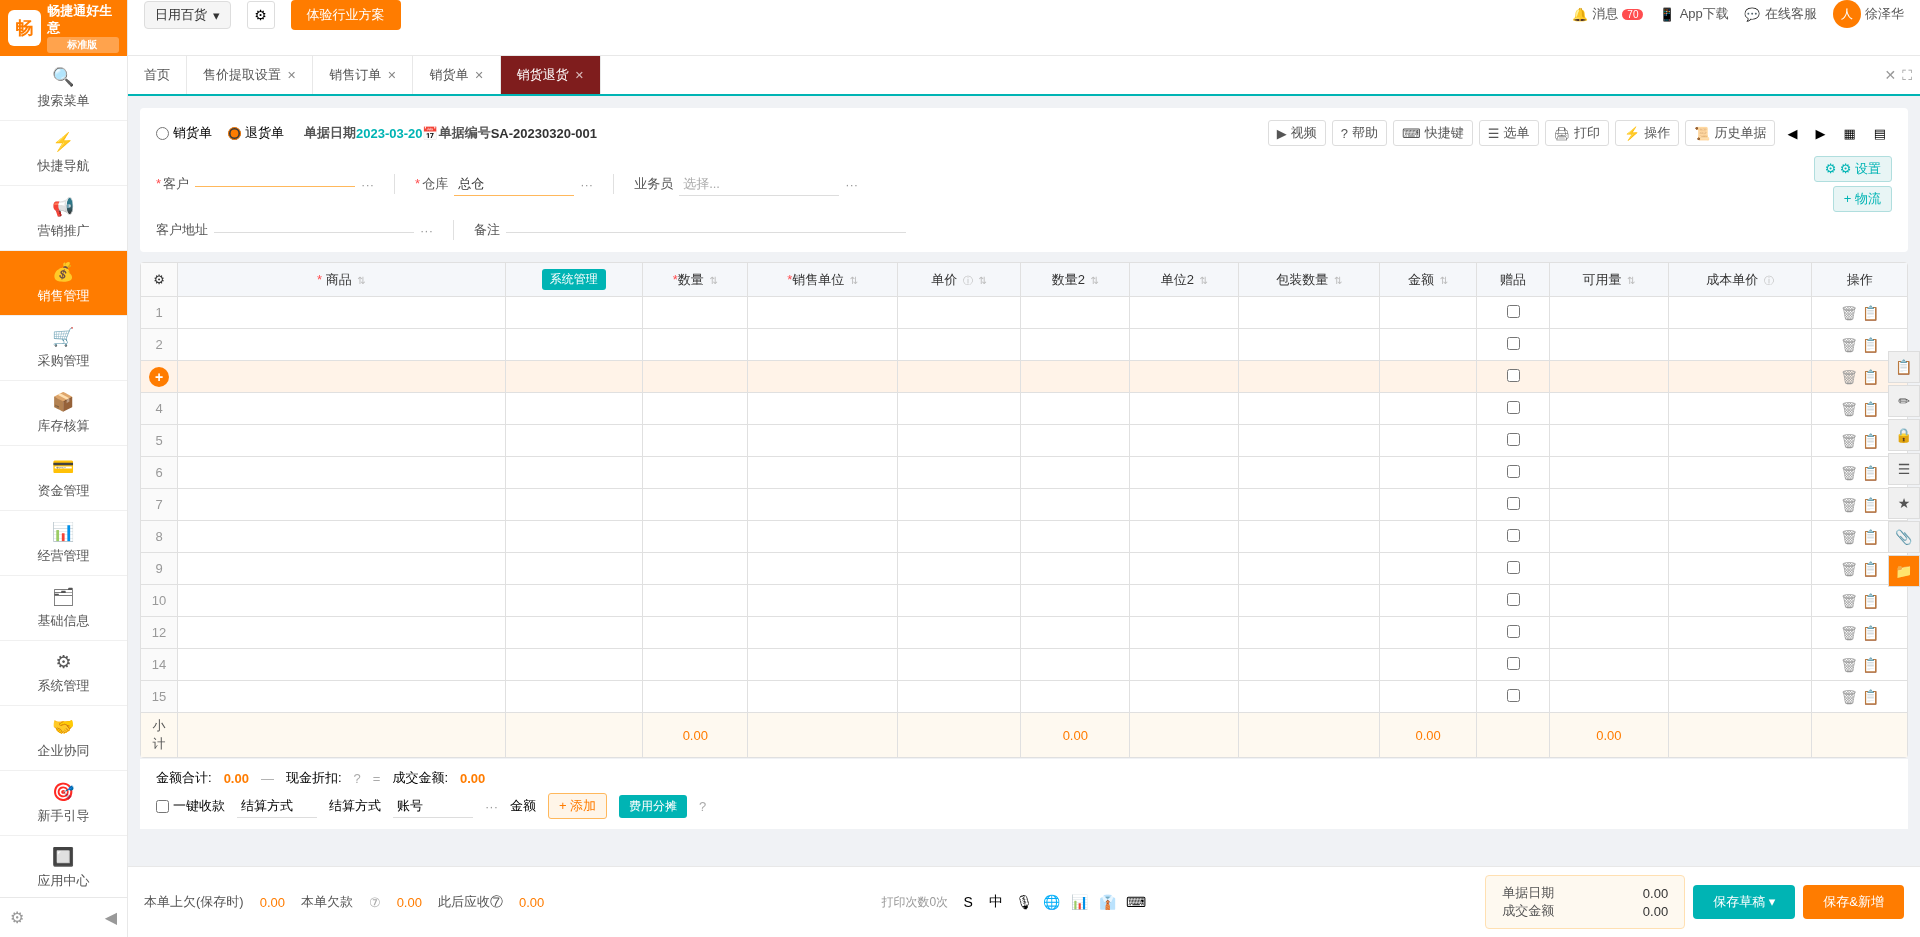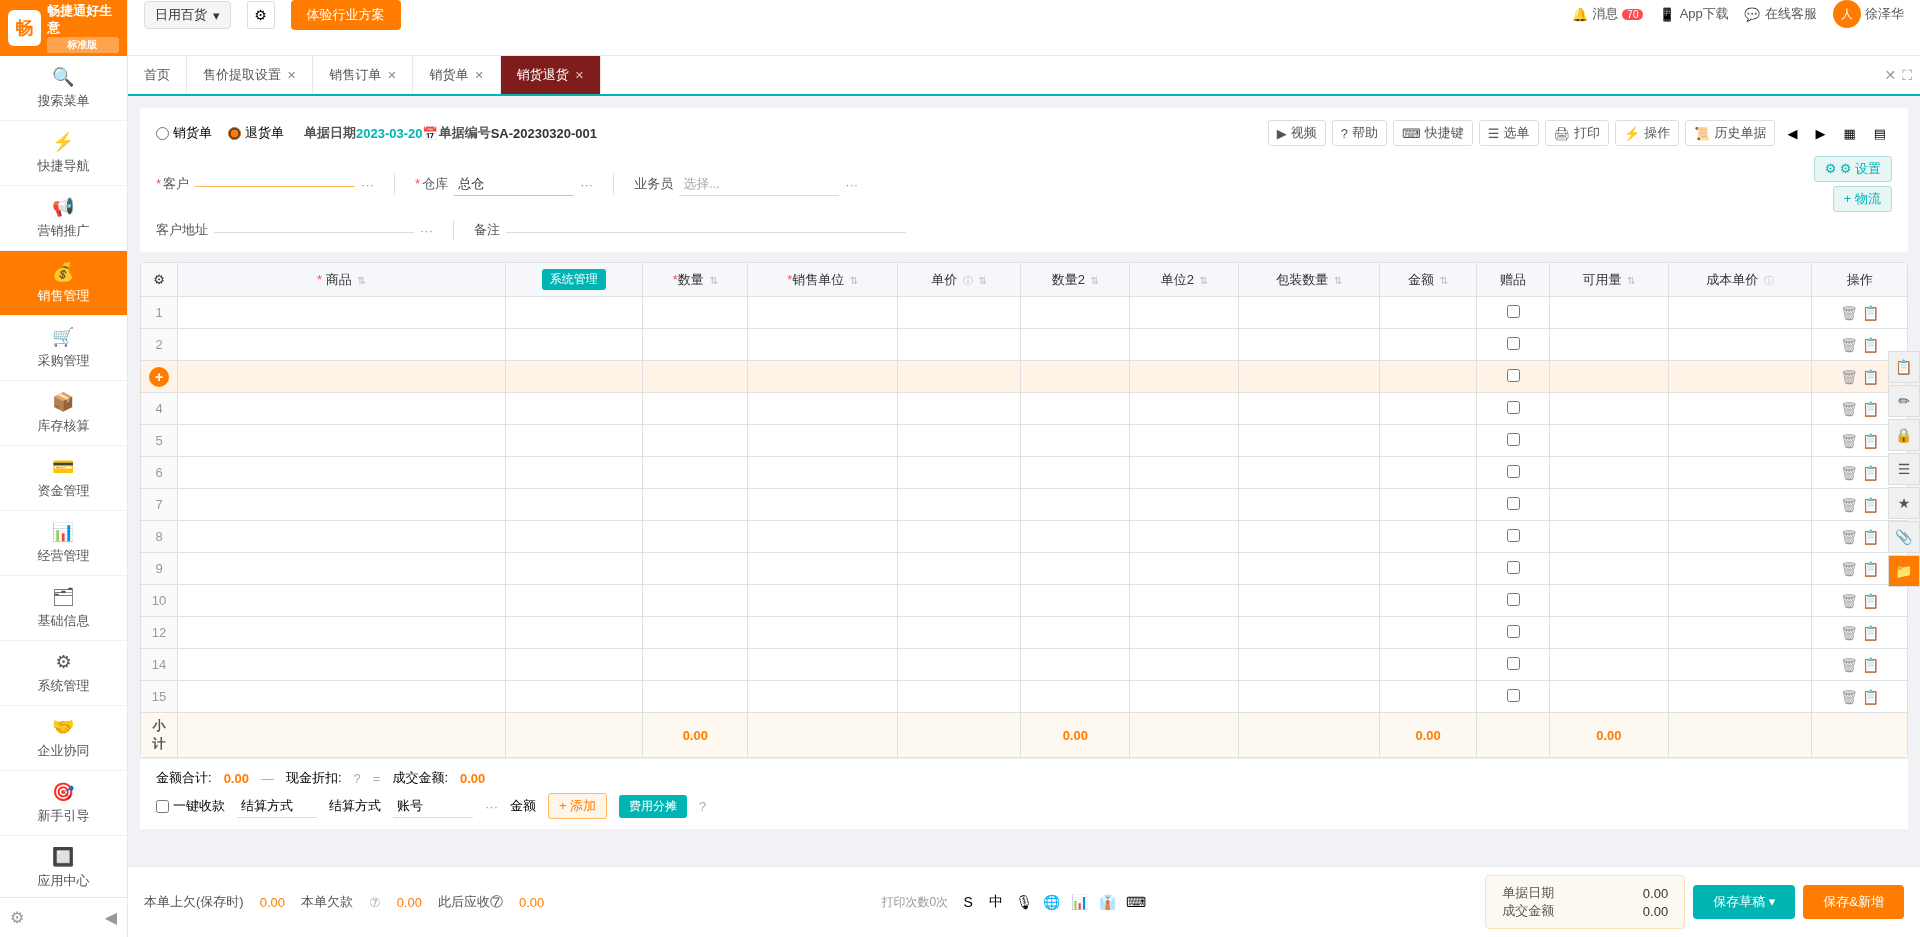--- a/index.html
+++ b/index.html
@@ -63,21 +63,21 @@
     .table-wrapper { overflow-x: auto; background: #fff; border-radius: 4px; }
     table { width: 100%; border-collapse: collapse; font-size: 12px; }
     thead tr th { background: #f5f7fa; border: 1px solid #e0e0e0; padding: 6px 8px; text-align: center; color: #333; font-weight: normal; white-space: nowrap; position: relative; }
     tbody tr td { border: 1px solid #e0e0e0; padding: 4px 8px; text-align: center; color: #333; height: 32px; }
     tbody tr td.row-num { background: #fafafa; color: #999; width: 30px; }
     tbody tr.active-row { background: #fff3e8; }
     tbody tr.active-row td { background: #fff3e8; }
     .barcode-btn { background: #00b4b4; color: white; border: none; border-radius: 3px; padding: 2px 8px; cursor: pointer; font-size: 12px; }
     .gear-col { width: 30px; background: #fafafa; }
     .checkbox-cell input[type=checkbox] { accent-color: #00b4b4; }
-    .total-row { background: #fef9f0; font-weight: bold; }
+    .total-row { background: #fef9f0; font-weight: normal; }
     .total-row td { background: #fef9f0; color: #ff7c00; }
     .bottom-row1 { display: flex; align-items: center; gap: 12px; margin-bottom: 6px; }
     .bottom-row2 { display: flex; align-items: center; gap: 12px; }
     .checkbox-small { display: flex; align-items: center; gap: 4px; font-size: 12px; }
     .field-small { border-bottom: 1px solid #ddd; min-width: 80px; padding: 2px 4px; font-size: 12px; }
     .add-btn-orange { background: #fff5e8; border: 1px solid #ffb85c; color: #ff7c00; padding: 3px 10px; border-radius: 3px; cursor: pointer; font-size: 12px; }
     .fee-btn { background: #00b4b4; color: white; border: none; border-radius: 3px; padding: 3px 10px; cursor: pointer; font-size: 12px; }
 
     
     .footer { background: #fff; border-top: 1px solid #e8e8e8; padding: 8px 16px; display: flex; align-items: center; justify-content: space-between; flex-shrink: 0; }

